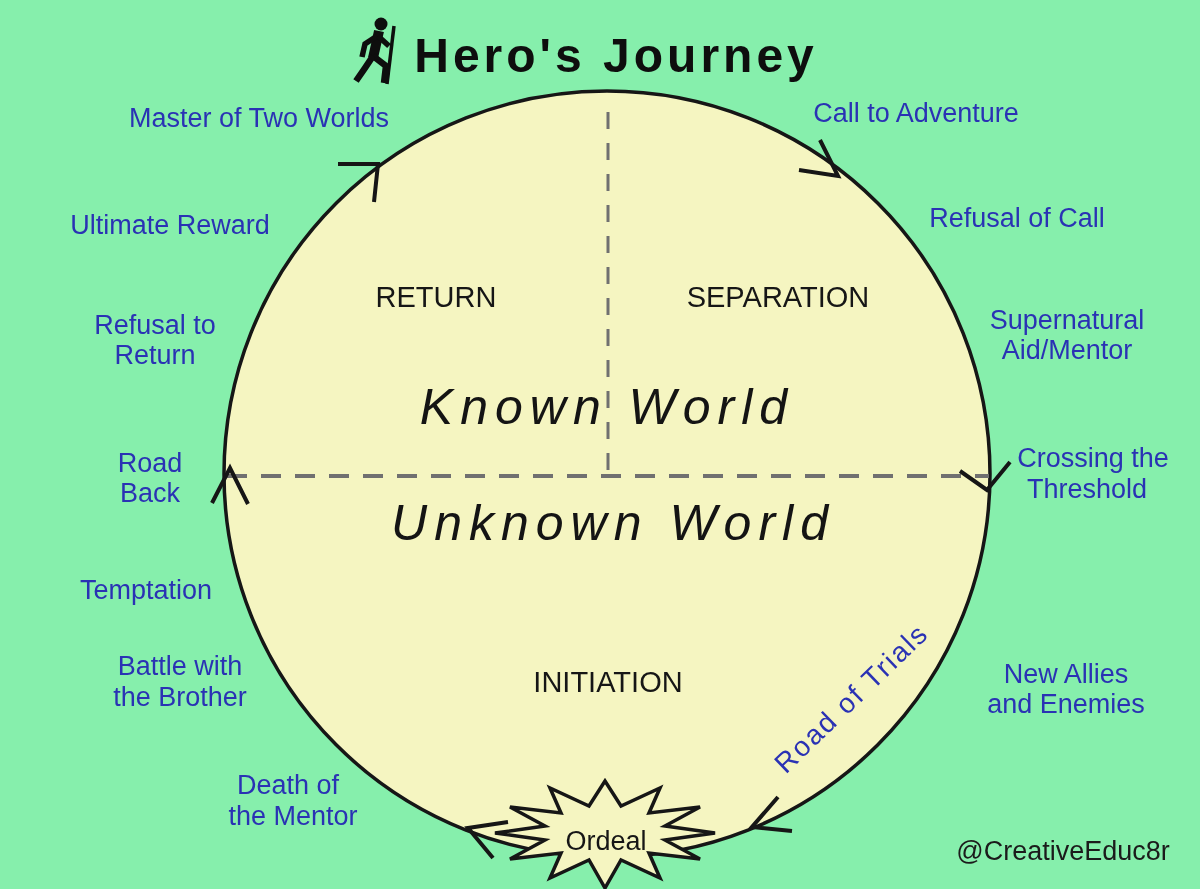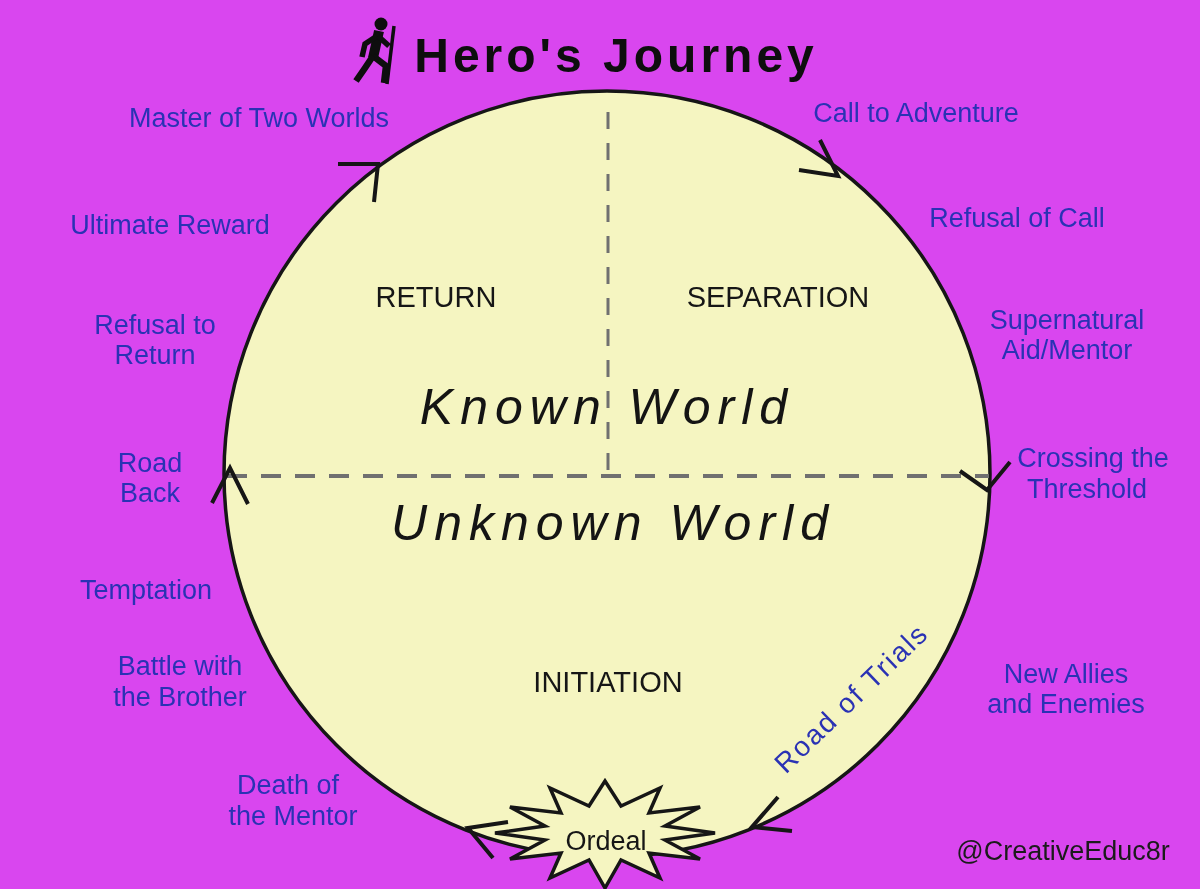--- a/index.html
+++ b/index.html
@@ -1,20 +1,20 @@
 <!DOCTYPE html>
 <html><head>
 <meta charset="utf-8">
 <style>
   html, body { margin: 0; padding: 0; background: #ffffff; }
   .canvas {
     position: relative;
     width: 1200px;
     height: 889px;
-    background: #d946ef;
+    background: #86efac;
     overflow: hidden;
     font-family: "Liberation Sans", sans-serif;
   }
   svg { display: block; }
   text { font-family: "Liberation Sans", sans-serif; }
   .title-text {
     font-size: 48px;
     font-weight: bold;
     letter-spacing: 4px;
     fill: #0e0e0e;

